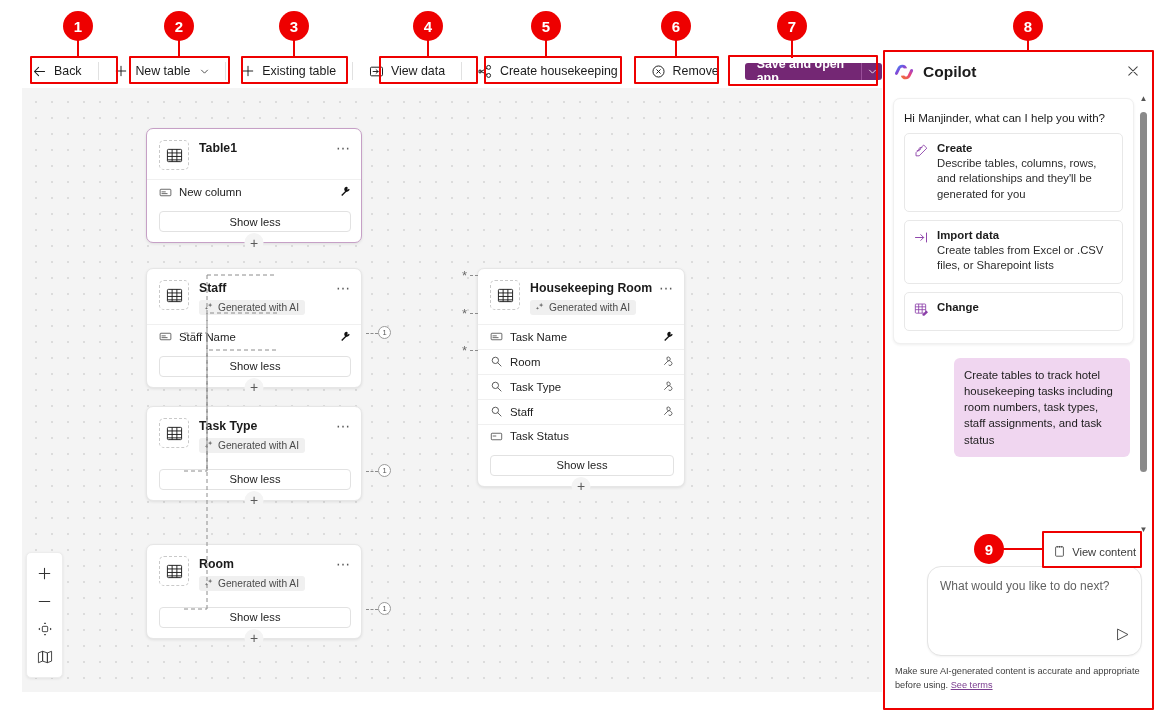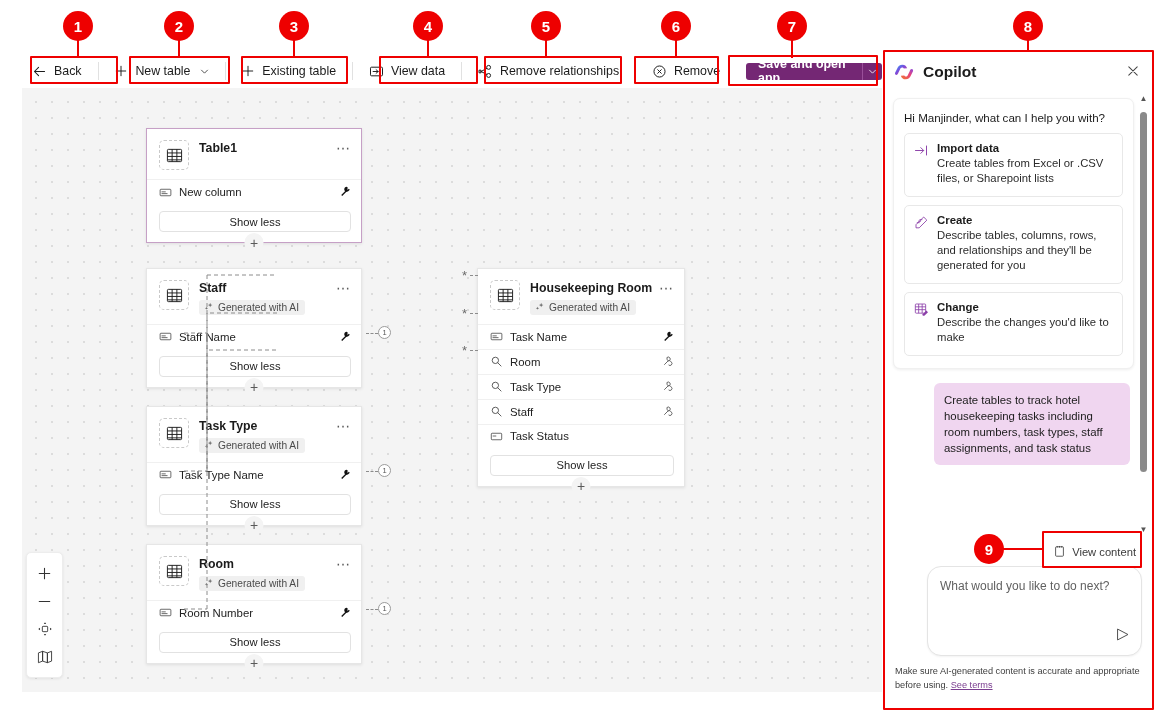--- a/index.html
+++ b/index.html
@@ -52,21 +52,21 @@
     background-image: radial-gradient(#dcdcdc 1px, transparent 1.1px);
     background-size: 16px 16px;
     background-position: 6px 6px;
     overflow: hidden;
   }
 
   .card {
     position: absolute;
     background: #ffffff;
     border: 1px solid #e6e6e6;
-    border-radius: 0;
+    border-radius: 7px;
     box-shadow: 0 1px 3px rgba(0,0,0,0.09);
     width: 216px;
   }
   .card.selected { border: 1.4px solid #c6a0c6; }
   .card-head {
     display: flex; align-items: flex-start; gap: 10px;
     padding: 11px 10px 9px 12px; position: relative;
   }
   .tbl-icon {
     width: 30px; height: 30px; flex: 0 0 auto;
@@ -170,21 +170,21 @@
     border: 1px solid #e8e8e8; border-radius: 5px;
     padding: 8px 9px 9px 9px; margin-bottom: 8px;
     display:flex; gap: 8px; cursor:pointer; background:#fff;
   }
   .sugg:last-child { margin-bottom: 0; }
   .sugg-ic { flex: 0 0 auto; padding-top: 1px; }
   .sugg-t { font-size: 11.4px; font-weight: 700; color:#1b1b1b; margin-bottom: 2px; }
   .sugg-d { font-size: 11.3px; color:#2b2b2b; line-height: 1.36; }
 
   .user-msg {
-    margin: 14px 6px 0 auto; width: 196px;
+    margin: 14px 6px 0 auto; width: 176px;
     background: #f0d6f0; border-radius: 6px;
     padding: 9px 10px; font-size: 11.4px; color:#1b1b1b; line-height: 1.42;
   }
 
   .cp-scroll {
     position:absolute; right: 2px; top: 0; bottom: 0; width: 13px;
     background:#ffffff; display:flex; flex-direction:column; align-items:center;
     cursor: pointer;
   }
   .sc-arrow { font-size: 8px; color:#555; height: 12px; display:flex; align-items:center; }
@@ -294,21 +294,21 @@
 
     <button class="tbtn">
       <span class="ico">
         <svg width="15" height="15" viewBox="0 0 16 16" fill="none" stroke="#1b1b1b" stroke-width="1.05">
           <circle cx="11.3" cy="3.6" r="2.1"></circle>
             <circle cx="11.3" cy="12.2" r="2.1"></circle>
           <path d="M9.3 4.8 3.2 8M9.3 11 3.2 8" stroke-linecap="round"></path>
           <path d="M1.1 6.6h2.1v2.8H1.1z"></path>
         </svg>
       </span>
-      <span class="lbl">Remove relationships</span>
+      <span class="lbl">Create housekeeping</span>
     </button>
 
     <div class="tbsep"></div>
 
     <button class="tbtn">
       <span class="ico">
         <svg width="15" height="15" viewBox="0 0 16 16" fill="none" stroke="#1b1b1b" stroke-width="1.05">
           <circle cx="8" cy="8" r="5.9"></circle>
             <path d="M6.1 6.1 9.9 9.9M9.9 6.1 6.1 9.9" stroke-linecap="round"></path>
         </svg>
@@ -431,35 +431,20 @@
               <svg width="10" height="10" viewBox="0 0 12 12" fill="#6b6b6b">
                   <path d="M7.4 1 8.1 3l2 .7-2 .7-.7 2-.7-2-2-.7 2-.7z"></path>
                   <path d="M3 5.6l.5 1.4L5 7.5l-1.5.5L3 9.4l-.5-1.4L1 7.5l1.5-.5z"></path>
                 </svg>
             </span>
             <span>Generated with AI</span>
           </div>
         </div>
         <div class="ellipsis">⋯</div>
       </div>
-      <div class="col-row">
-        <span class="ico">
-          <svg width="13" height="13" viewBox="0 0 16 16" fill="none" stroke="#4a4a4a" stroke-width="1">
-              <rect x="1.4" y="4" width="13.2" height="8" rx="1"></rect>
-              <path d="M3.6 7.2h4.2M3.6 9.4h6.4" stroke-linecap="round"></path>
-            </svg>
-        </span>
-        <span class="cname">Task Type Name</span>
-        <span class="rtic">
-          <svg width="12" height="12" viewBox="0 0 16 16">
-              <path d="M10.4 2.2a3.4 3.4 0 1 0 2.3 5.9L14.4 6.4 13 5l-1.2 1.2-1-1L12 4l-1.3-1.4z" fill="#111"></path>
-              <path d="M9.3 7.1 3 13.4l1.3 1.3 6.3-6.3z" fill="#111"></path>
-            </svg>
-        </span>
-      </div>
       <div class="showless">Show less</div>
       <div class="plus-bot">+</div>
     </div>
 
     <div class="card" style="left:124px; top:456px;">
       <div class="card-head">
         <div class="tbl-icon">
           <svg width="17" height="17" viewBox="0 0 18 18" fill="none" stroke="#1b1b1b" stroke-width="1">
             <rect x="1.5" y="2.5" width="15" height="13" rx="1"></rect>
             <path d="M1.5 6.3h15M1.5 10h15M1.5 13.6h15M6.5 2.5v13M11.5 2.5v13"></path>
@@ -471,35 +456,20 @@
             <span class="ico">
               <svg width="10" height="10" viewBox="0 0 12 12" fill="#6b6b6b">
                   <path d="M7.4 1 8.1 3l2 .7-2 .7-.7 2-.7-2-2-.7 2-.7z"></path>
                   <path d="M3 5.6l.5 1.4L5 7.5l-1.5.5L3 9.4l-.5-1.4L1 7.5l1.5-.5z"></path>
                 </svg>
             </span>
             <span>Generated with AI</span>
           </div>
         </div>
         <div class="ellipsis">⋯</div>
-      </div>
-      <div class="col-row">
-        <span class="ico">
-          <svg width="13" height="13" viewBox="0 0 16 16" fill="none" stroke="#4a4a4a" stroke-width="1">
-              <rect x="1.4" y="4" width="13.2" height="8" rx="1"></rect>
-              <path d="M3.6 7.2h4.2M3.6 9.4h6.4" stroke-linecap="round"></path>
-            </svg>
-        </span>
-        <span class="cname">Room Number</span>
-        <span class="rtic">
-          <svg width="12" height="12" viewBox="0 0 16 16">
-              <path d="M10.4 2.2a3.4 3.4 0 1 0 2.3 5.9L14.4 6.4 13 5l-1.2 1.2-1-1L12 4l-1.3-1.4z" fill="#111"></path>
-              <path d="M9.3 7.1 3 13.4l1.3 1.3 6.3-6.3z" fill="#111"></path>
-            </svg>
-        </span>
       </div>
       <div class="showless">Show less</div>
       <div class="plus-bot">+</div>
     </div>
 
     <div class="card" style="left:455px; top:180px; width:208px;">
       <div class="card-head">
         <div class="tbl-icon">
           <svg width="17" height="17" viewBox="0 0 18 18" fill="none" stroke="#1b1b1b" stroke-width="1">
             <rect x="1.5" y="2.5" width="15" height="13" rx="1"></rect>
@@ -677,54 +647,53 @@
     </div>
 
     <div class="cp-body">
       <div class="cp-scrollarea">
 
         <div class="greet-card">
           <div class="greet">Hi Manjinder, what can I help you with?</div>
 
           <div class="sugg">
             <span class="sugg-ic">
-              <svg width="15" height="15" viewBox="0 0 18 18" fill="none" stroke="#8b3fa8" stroke-width="1.15" stroke-linecap="round" stroke-linejoin="round">
-                <path d="M1.8 9h9.4M8.2 5.6 11.6 9l-3.4 3.4M15 3.6v10.8"></path>
-              </svg>
-            </span>
-            <div>
-              <div class="sugg-t">Import data</div>
-              <div class="sugg-d">Create tables from Excel or .CSV files, or Sharepoint lists</div>
-            </div>
-          </div>
-
-          <div class="sugg">
-            <span class="sugg-ic">
               <svg width="15" height="15" viewBox="0 0 18 18" fill="none" stroke="#8b3fa8" stroke-width="1.05" stroke-linejoin="round">
                 <path d="M2.4 11.6 11.6 2.4l3.8 3.8-9.2 9.2H2.4z"></path>
                   <path d="M3.4 9.2h3.4M5 7.4h3.4M6.6 5.6H10"></path>
               </svg>
             </span>
             <div>
               <div class="sugg-t">Create</div>
               <div class="sugg-d">Describe tables, columns, rows, and relationships and they'll be generated for you</div>
             </div>
           </div>
 
           <div class="sugg">
             <span class="sugg-ic">
+              <svg width="15" height="15" viewBox="0 0 18 18" fill="none" stroke="#8b3fa8" stroke-width="1.15" stroke-linecap="round" stroke-linejoin="round">
+                <path d="M1.8 9h9.4M8.2 5.6 11.6 9l-3.4 3.4M15 3.6v10.8"></path>
+              </svg>
+            </span>
+            <div>
+              <div class="sugg-t">Import data</div>
+              <div class="sugg-d">Create tables from Excel or .CSV files, or Sharepoint lists</div>
+            </div>
+          </div>
+
+          <div class="sugg">
+            <span class="sugg-ic">
               <svg width="15" height="15" viewBox="0 0 18 18" fill="none" stroke="#8b3fa8" stroke-width="1">
                 <rect x="1.6" y="2.4" width="12.4" height="11" rx="1"></rect>
                 <path d="M1.6 5.8h12.4M1.6 9.2h12.4M5.6 2.4v11M9.8 2.4v11"></path>
                 <path d="M10.4 14.6 14.8 10.2l2 2-4.4 4.4h-2z" fill="#8b3fa8" stroke="none"></path>
               </svg>
             </span>
             <div>
               <div class="sugg-t">Change</div>
-              <div class="sugg-d">Describe the changes you'd like to make</div>
             </div>
           </div>
         </div>
 
         <div class="user-msg">Create tables to track hotel housekeeping tasks including room numbers, task types, staff assignments, and task status</div>
       </div>
 
       <div class="cp-scroll">
         <div class="sc-arrow">▲</div>
         <div class="sc-track">

